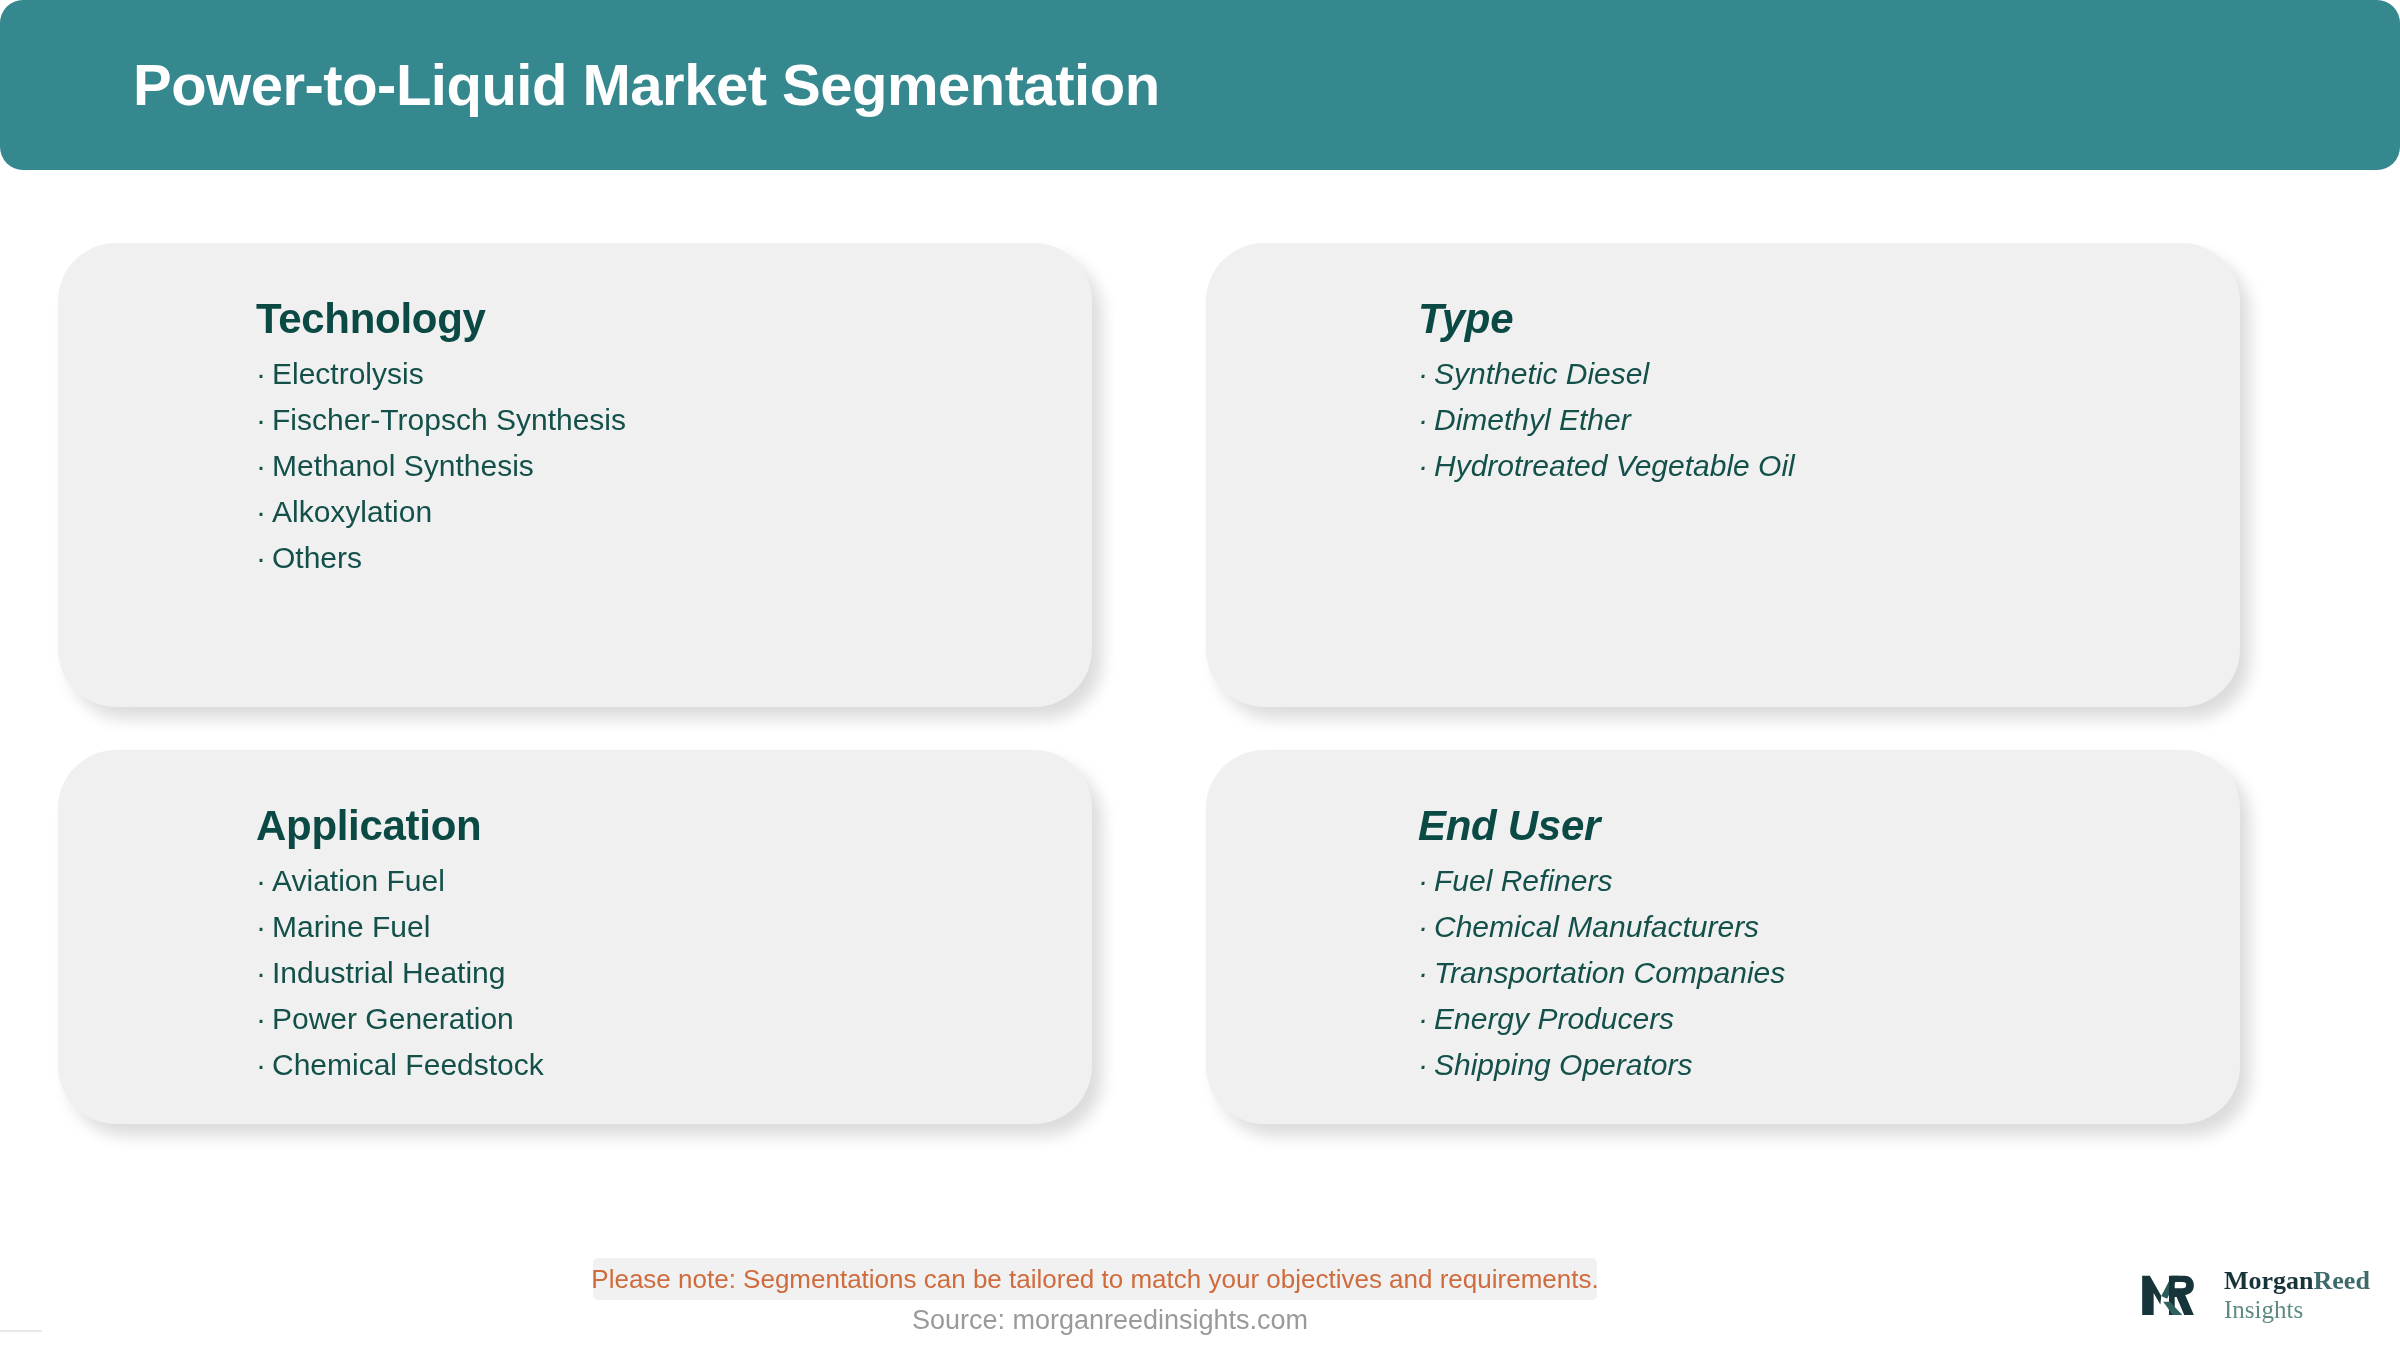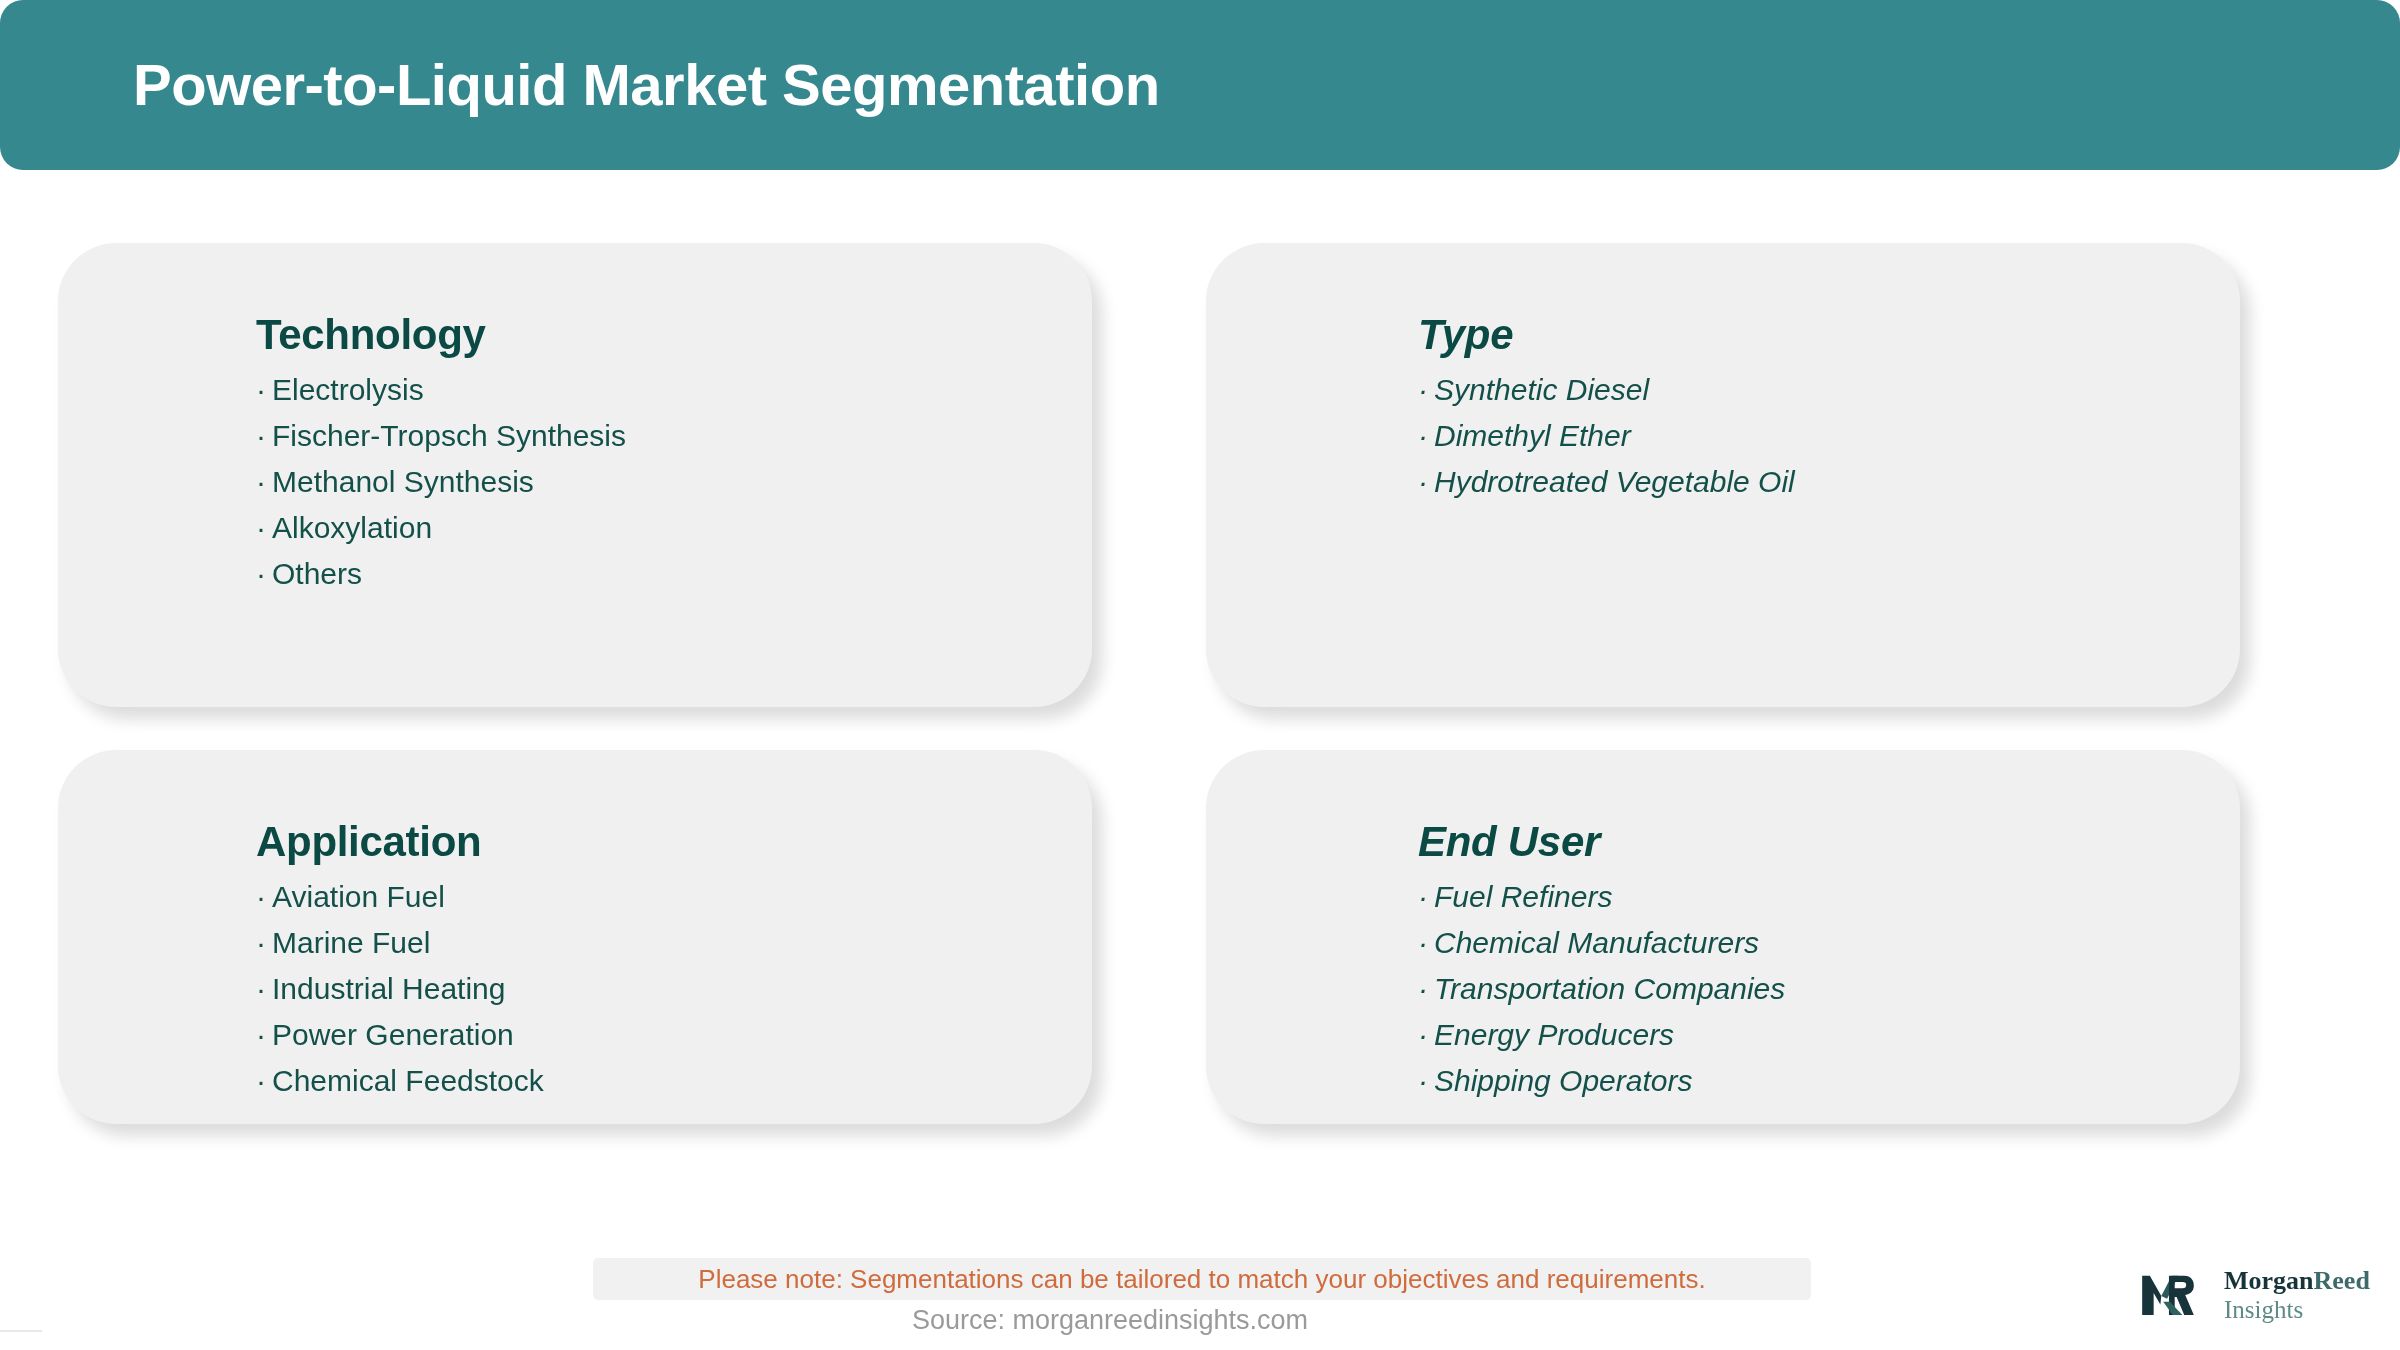--- a/index.html
+++ b/index.html
@@ -38,21 +38,21 @@
     background:#f0f0f0;
     border-radius:58px;
     box-shadow:10px 12px 16px rgba(0,0,0,0.14);
   }
   .card-r1 { top:0px;   height:464px; }
   .card-r2 { top:507px; height:374px; }
   .card-c1 { left:0px; }
   .card-c2 { left:1148px;font-style:italic; }
 
   .card-inner {
-    padding-top:68px;
+    padding-top:52px;
     padding-left:198px;
     padding-right:40px;
   }
   .card-c2 .card-inner { padding-left:212px; }
 
   .card-title {
     color:#0b4a44;
     font-size:42px;
     font-weight:700;
     letter-spacing:-0.3px;
@@ -66,21 +66,21 @@
     font-weight:400;
     line-height:46px;
     white-space:nowrap;
   }
   .card-list li .bullet { display:inline-block; margin-right:6px; }
 
   
   .note-pill {
     position:absolute;
     left:593px; top:1258px;
-    width:1218px; height:42px;
+    width:1004px; height:42px;
     background:#f1f1f1;
     border-radius:5px;
     display:flex; align-items:center; justify-content:center;
   }
   .note-text {
     color:#cf6b3c;
     font-size:26px;
     line-height:1;
     white-space:nowrap;
   }

